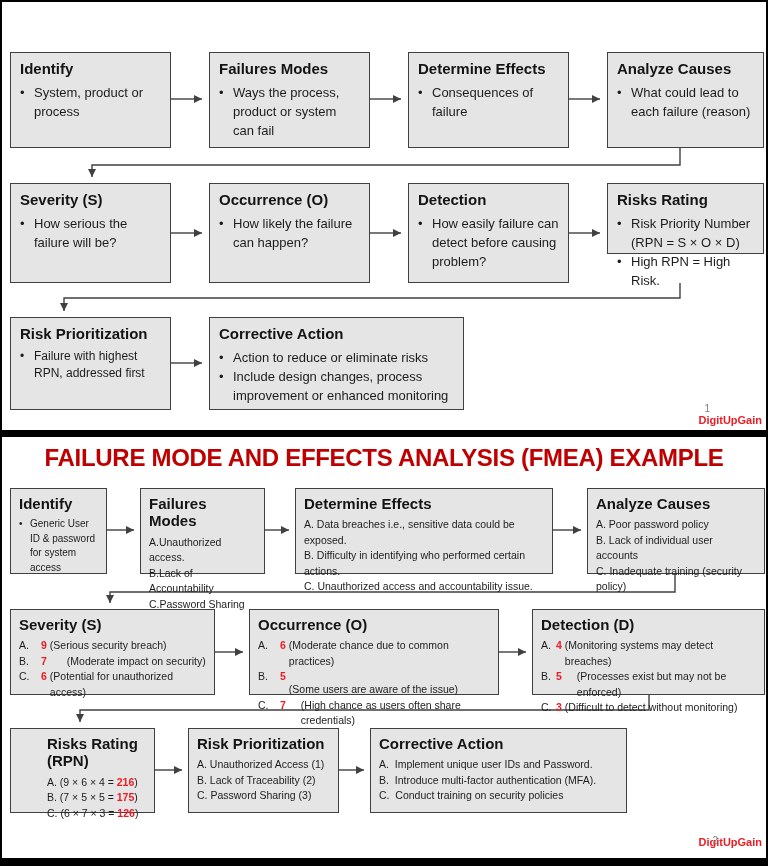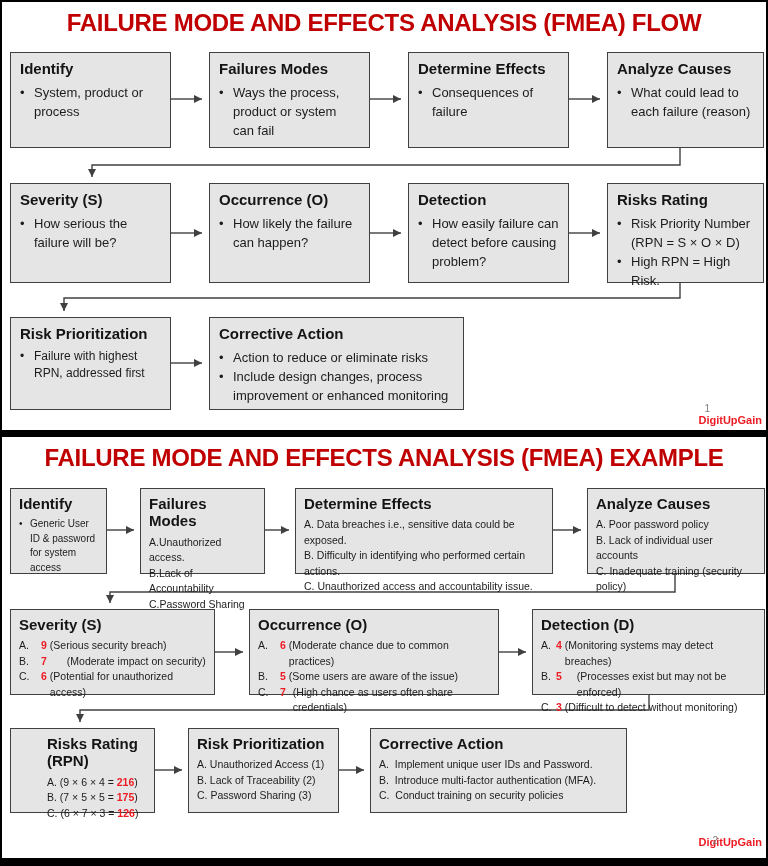--- a/index.html
+++ b/index.html
@@ -32,21 +32,21 @@
     font-weight:bold;font-size:11px;}
   .page-num{position:absolute;color:#7f7f7f;font-size:10px;}
   
   #b1-identify{left:8px;top:50px;width:161px;height:96px;}
   #b1-failmodes{left:207px;top:50px;width:161px;height:96px;}
   #b1-deteffects{left:406px;top:50px;width:161px;height:96px;}
   #b1-analyzecauses{left:605px;top:50px;width:157px;height:96px;}
   #b1-severity{left:8px;top:181px;width:161px;height:100px;}
   #b1-occurrence{left:207px;top:181px;width:161px;height:100px;}
   #b1-detection{left:406px;top:181px;width:161px;height:100px;}
-  #b1-risksrating{left:605px;top:181px;width:157px;height:100px;}
+  #b1-risksrating{left:605px;top:181px;width:157px;height:71px;}
   #b1-riskprior{left:8px;top:315px;width:161px;height:93px;}
   #b1-corraction{left:207px;top:315px;width:255px;height:93px;}
   #b1-riskprior .bullet-row{font-size:12px;line-height:17px;}
   .s1 .brand{top:412px;}
   .s1 .page-num{right:56px;top:401px;}
   
   #b2-identify{left:8px;top:51px;width:97px;height:86px;}
   #b2-failmodes{left:138px;top:51px;width:125px;height:86px;}
   #b2-deteffects{left:293px;top:51px;width:258px;height:86px;}
   #b2-analyzecauses{left:585px;top:51px;width:178px;height:86px;}
@@ -57,21 +57,20 @@
   #b2-riskprior{left:186px;top:291px;width:151px;height:85px;}
   #b2-corraction{left:368px;top:291px;width:257px;height:85px;}
   #b2-identify .bullet-row{font-size:10px;line-height:14.5px;}
   .s2 .brand{top:399px;}
   .s2 .page-num{right:48px;top:398px;}
 </style>
 </head>
 <body>
 
 <div class="slide s1">
-  <div class="slide-title">FAILURE MODE AND EFFECTS ANALYSIS (FMEA) FLOW</div>
 
   <svg class="connectors" width="768" height="430">
     <defs>
       <marker id="arw1" markerUnits="userSpaceOnUse" markerWidth="9" markerHeight="8" refX="8" refY="4" orient="auto">
         <path d="M0,0 L8,4 L0,8 z" fill="#404040"></path>
       </marker>
     </defs>
     <g stroke="#404040" stroke-width="1.4" fill="none">
       <line x1="169" y1="97" x2="200" y2="97" marker-end="url(#arw1)"></line>
       <line x1="368" y1="97" x2="399" y2="97" marker-end="url(#arw1)"></line>
@@ -252,26 +251,26 @@
   <div class="box" id="b2-occurrence">
     <h3>Occurrence (O)</h3>
     <div class="item-row">
       <span class="letter">A.</span>
       <span class="val">6</span>
       <span style="margin-left:3px;">(Moderate chance due to common practices)</span>
     </div>
     <div class="item-row">
       <span class="letter">B.</span>
       <span class="val">5</span>
-      <span style="margin-left:3px;">(Some users are aware of the issue)</span>
+      <span style="margin-left:3px;margin-top:13px;">(Some users are aware of the issue)</span>
     </div>
     <div class="item-row">
       <span class="letter">C.</span>
       <span class="val">7</span>
-      <span style="margin-left:7px;">(High chance as users often share credentials)</span>
+      <span style="margin-left:15px;">(High chance as users often share credentials)</span>
     </div>
   </div>
 
   <div class="box" id="b2-detection">
     <h3>Detection (D)</h3>
     <div class="item-row tight">
       <span class="letter">A.</span>
       <span class="val">4</span>
       <span style="margin-left:3px;">(Monitoring systems may detect breaches)</span>
     </div>

